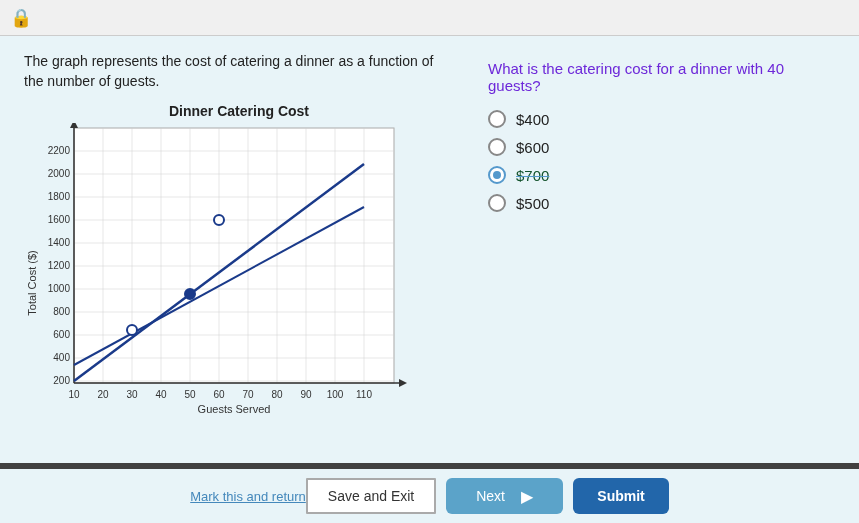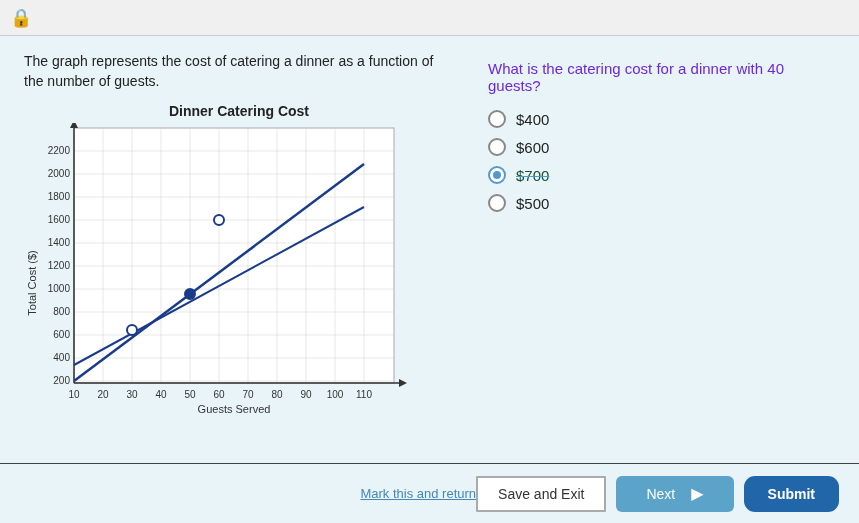--- a/index.html
+++ b/index.html
@@ -115,23 +115,23 @@
     }
     .bottom-bar {
       position: absolute;
       bottom: 0;
       left: 0;
       right: 0;
       height: 60px;
       background: #e8f4f8;
       display: flex;
       align-items: center;
-      justify-content: flex-end;
+      justify-content: center;
       padding: 0 20px;
-      border-top: 1px solid #404040;
+      border-top: 6px solid #404040;
     }
     .mark-link {
       font-size: 13px;
       color: #4488bb;
       text-decoration: underline;
       cursor: pointer;
     }
     .bottom-buttons {
       display: flex;
       gap: 10px;
@@ -153,21 +153,21 @@
       font-size: 14px;
       color: white;
       cursor: pointer;
       display: flex;
       align-items: center;
       gap: 16px;
     }
     .btn-submit {
       background: #2266aa;
       border: none;
-      border-radius: 11px;
+      border-radius: 6px;
       padding: 8px 24px;
       font-size: 14px;
       color: white;
       cursor: pointer;
       font-weight: bold;
     }
     .chevron-right {
       font-size: 16px;
     }
   </style>

